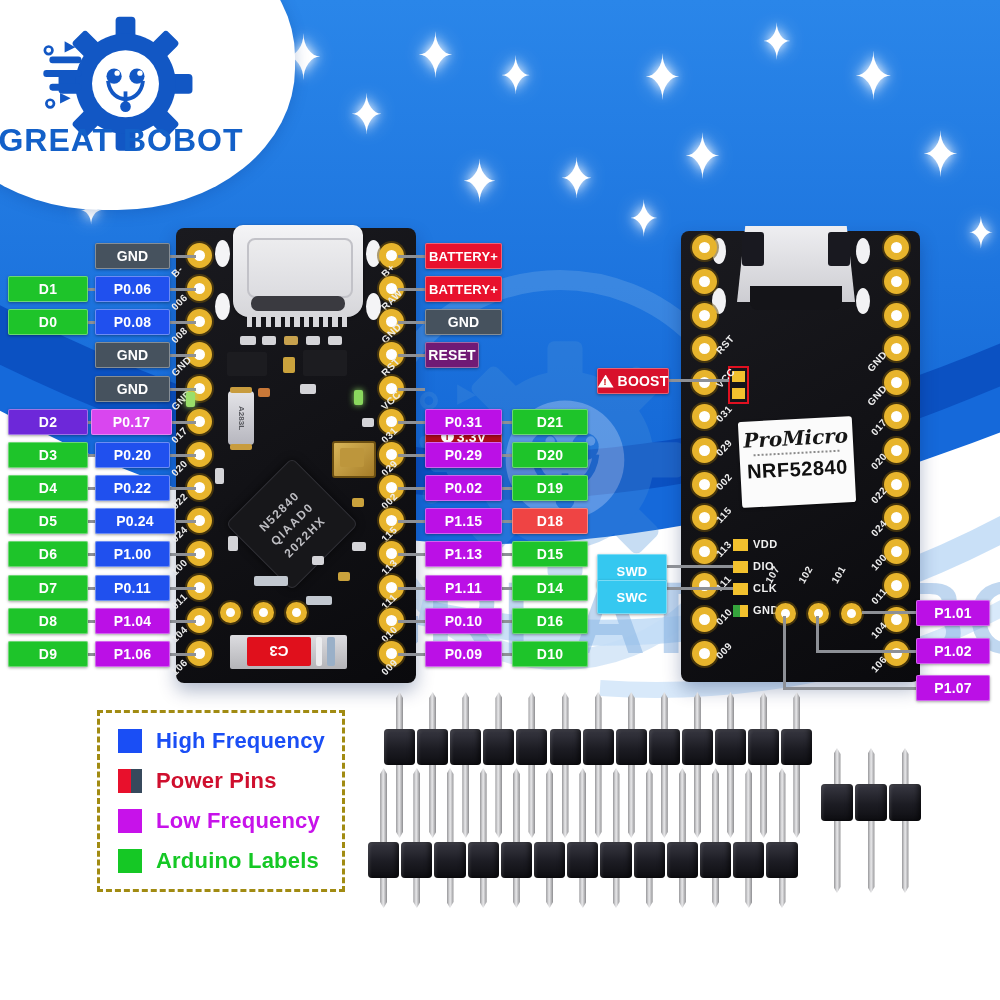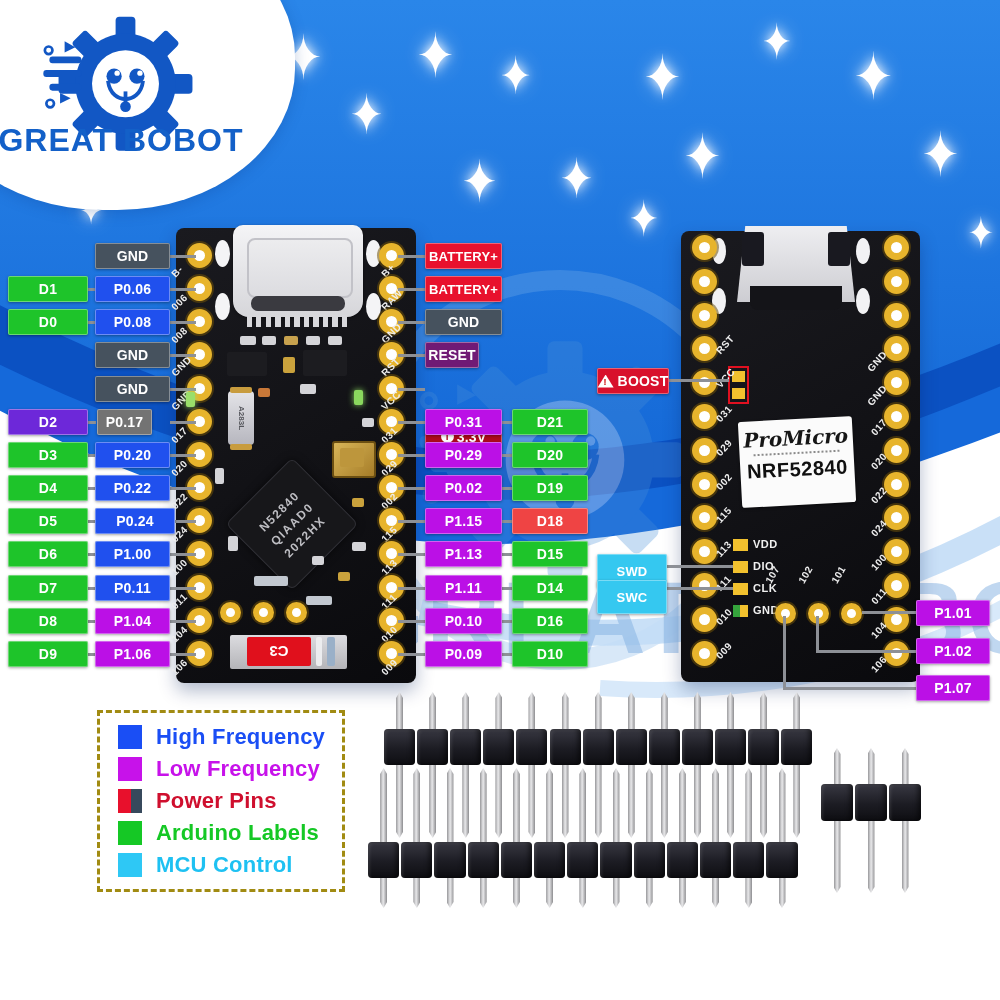--- a/index.html
+++ b/index.html
@@ -182,34 +182,30 @@
         </g>
       </svg></div>
   <div class="brand">GREAT BOBOT</div>
 
   <div class="legend" id="legend">
       <div class="leg-item">
         <div class="leg-swatch" style="background: rgb(26, 78, 245);"></div>
         <div class="leg-label" style="color: rgb(26, 78, 245);">High Frequency</div>
       </div>
       <div class="leg-item">
+        <div class="leg-swatch" style="background: linear-gradient(90deg, rgb(232, 16, 44) 55%, rgb(55, 73, 92) 55%);"></div>
+        <div class="leg-label" style="color: rgb(207, 15, 46);">Power Pins</div>
+      </div>
+      <div class="leg-item">
         <div class="leg-swatch" style="background: rgb(199, 18, 234);"></div>
         <div class="leg-label" style="color: rgb(199, 18, 234);">Low Frequency</div>
       </div>
       <div class="leg-item">
-        <div class="leg-swatch" style="background: linear-gradient(90deg, rgb(232, 16, 44) 55%, rgb(55, 73, 92) 55%);"></div>
-        <div class="leg-label" style="color: rgb(207, 15, 46);">Power Pins</div>
-      </div>
-      <div class="leg-item">
         <div class="leg-swatch" style="background: rgb(21, 200, 37);"></div>
         <div class="leg-label" style="color: rgb(21, 200, 37);">Arduino Labels</div>
-      </div>
-      <div class="leg-item">
-        <div class="leg-swatch" style="background: rgb(46, 200, 245);"></div>
-        <div class="leg-label" style="color: rgb(30, 193, 242);">MCU Control</div>
       </div>
     </div>
 <div class="star" style="left: 285px; top: 36px; font-size: 44px;">✦</div>
     <div class="star" style="left: 417px; top: 34px; font-size: 44px;">✦</div>
     <div class="star" style="left: 500px; top: 58px; font-size: 37.4px;">✦</div>
     <div class="star" style="left: 644px; top: 56px; font-size: 44px;">✦</div>
     <div class="star" style="left: 762px; top: 24px; font-size: 35.2px;">✦</div>
     <div class="star" style="left: 854px; top: 54px; font-size: 46.2px;">✦</div>
     <div class="star" style="left: 350px; top: 96px; font-size: 39.6px;">✦</div>
     <div class="star" style="left: 462px; top: 161px; font-size: 41.8px;">✦</div>
@@ -293,21 +289,21 @@
     </div>
     <div class="line" style="left: 170px; top: 354.45px; width: 26px; height: 3px;"></div>
     <div class="box" style="left: 95px; top: 342.45px; width: 75px; background: rgb(70, 82, 94);">
       <span>GND</span>
     </div>
     <div class="line" style="left: 170px; top: 387.6px; width: 26px; height: 3px;"></div>
     <div class="box" style="left: 95px; top: 375.6px; width: 75px; background: rgb(70, 82, 94);">
       <span>GND</span>
     </div>
     <div class="line" style="left: 170px; top: 420.75px; width: 26px; height: 3px;"></div>
-    <div class="box" style="left: 97px; top: 408.75px; width: 55px; background: #737373;">
+    <div class="box" style="left: 91px; top: 408.75px; width: 81px; background: #d946ef;">
       <span>P0.17</span>
     </div>
     <div class="line" style="left: 88px; top: 420.75px; width: 8px; height: 3px;"></div>
     <div class="box" style="left: 8px; top: 408.75px; width: 80px; background: #6d28d9;">
       <span>D2</span>
     </div>
     <div class="line" style="left: 170px; top: 453.9px; width: 26px; height: 3px;"></div>
     <div class="box" style="left: 95px; top: 441.9px; width: 75px; background: rgb(32, 80, 238);">
       <span>P0.20</span>
     </div>

